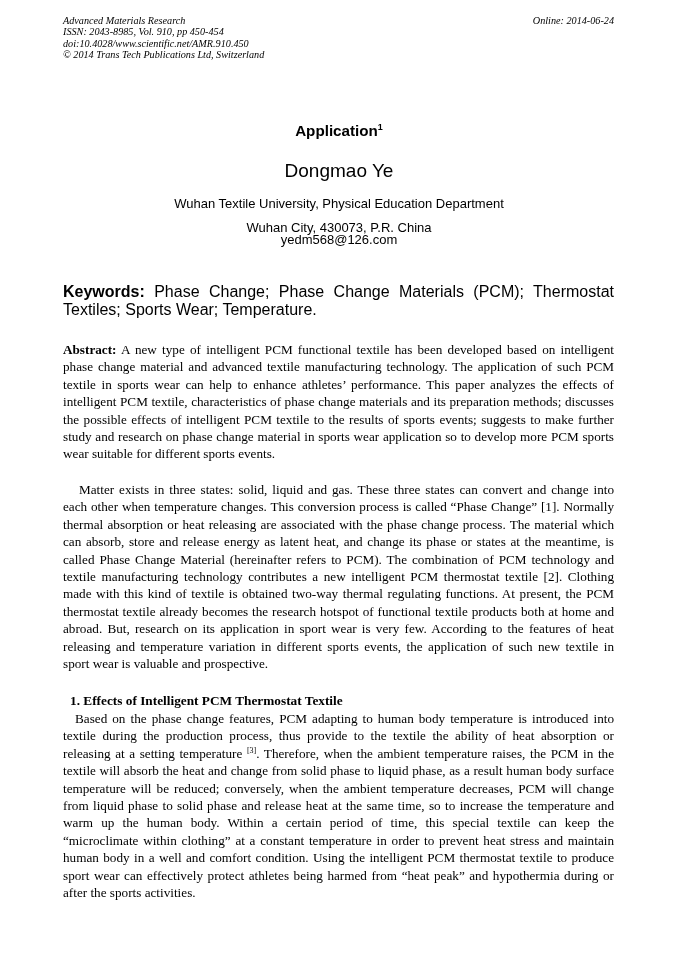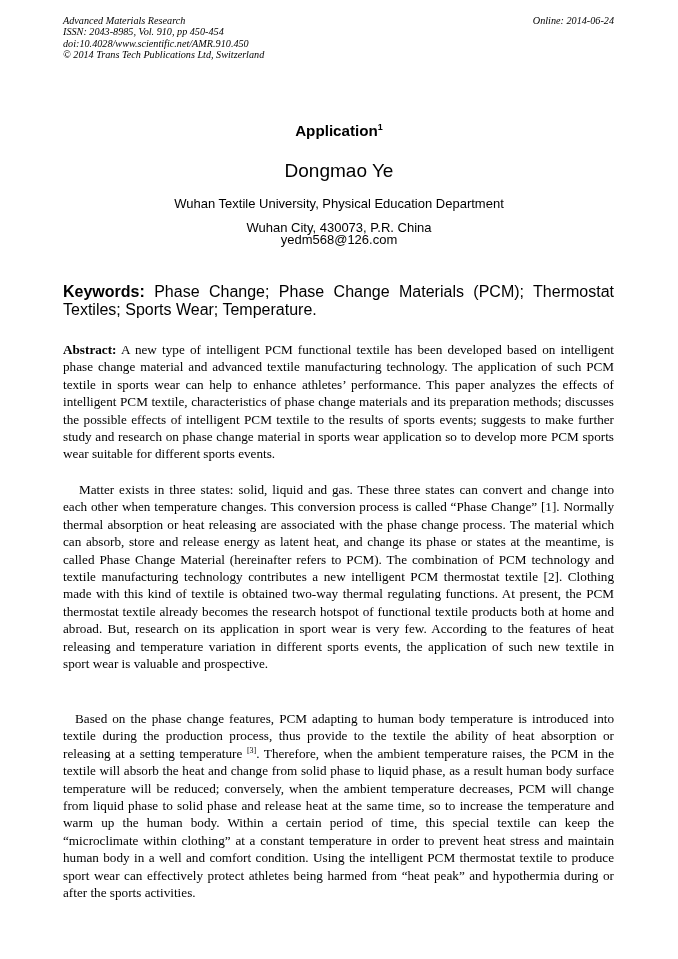--- a/index.html
+++ b/index.html
@@ -44,16 +44,17 @@
   <div class="affil aff1">Wuhan Textile University, Physical Education Department</div>
   <div class="affil aff2">Wuhan City, 430073, P.R. China</div>
   <div class="affil aff3">yedm568@126.com</div>
 
   <div class="keywords"><b>Keywords:</b><span> Phase Change; Phase Change Materials (PCM); Thermostat Textiles; Sports Wear; Temperature.</span></div>
 
   <div class="body-text abstract"><b>Abstract:</b><span> A new type of intelligent PCM functional textile has been developed based on intelligent phase change material and advanced textile manufacturing technology. The application of such PCM textile in sports wear can help to enhance athletes’ performance. This paper analyzes the effects of intelligent PCM textile, characteristics of phase change materials and its preparation methods; discusses the possible effects of intelligent PCM textile to the results of sports events; suggests to make further study and research on phase change material in sports wear application so to develop more PCM sports wear suitable for different sports events.</span></div>
 
   <div class="body-text para1">Matter exists in three states: solid, liquid and gas. These three states can convert and change into each other when temperature changes. This conversion process is called “Phase Change” [1]. Normally thermal absorption or heat releasing are associated with the phase change process. The material which can absorb, store and release energy as latent heat, and change its phase or states at the meantime, is called Phase Change Material (hereinafter refers to PCM). The combination of PCM technology and textile manufacturing technology contributes a new intelligent PCM thermostat textile [2]. Clothing made with this kind of textile is obtained two-way thermal regulating functions. At present, the PCM thermostat textile already becomes the research hotspot of functional textile products both at home and abroad. But, research on its application in sport wear is very few. According to the features of heat releasing and temperature variation in different sports events, the application of such new textile in sport wear is valuable and prospective.</div>
 
+  <div class="sect-head">1.  Effects of Intelligent PCM Thermostat Textile</div>
 
   <div class="body-text para2"><span>Based on the phase change features, PCM adapting to human body temperature is introduced into textile during the production process, thus provide to the textile the ability of heat absorption or releasing at a setting temperature </span><sup>[3]</sup><span>. Therefore, when the ambient temperature raises, the PCM in the textile will absorb the heat and change from solid phase to liquid phase, as a result human body surface temperature will be reduced; conversely, when the ambient temperature decreases, PCM will change from liquid phase to solid phase and release heat at the same time, so to increase the temperature and warm up the human body. Within a certain period of time, this special textile can keep the “microclimate within clothing” at a constant temperature in order to prevent heat stress and maintain human body in a well and comfort condition. Using the intelligent PCM thermostat textile to produce sport wear can effectively protect athletes being harmed from “heat peak” and hypothermia during or after the sports activities.</span></div>
 
 </div>
 
 </body></html>

